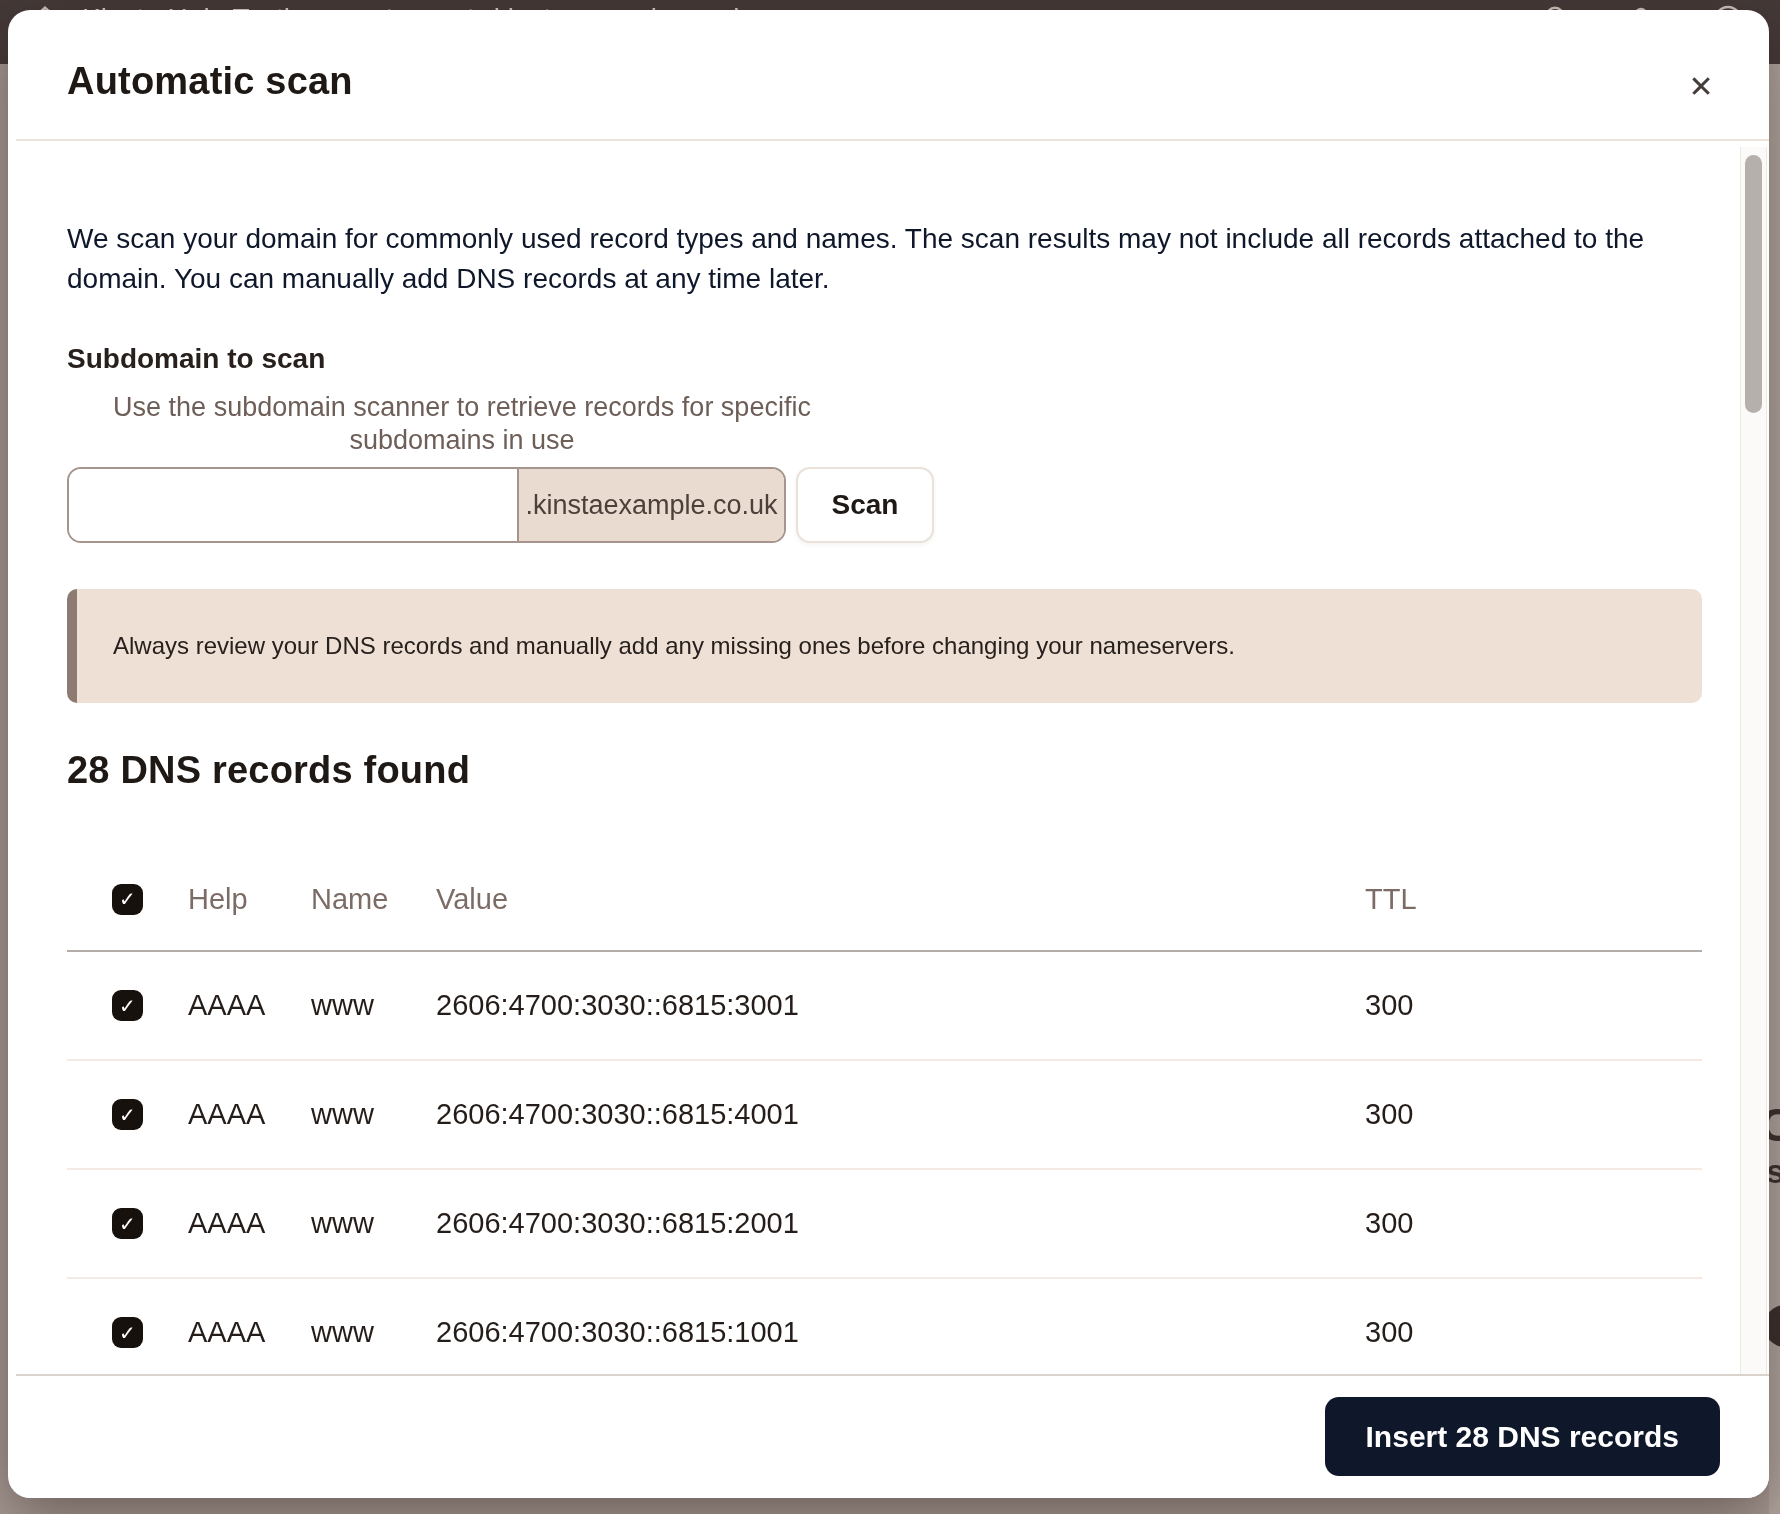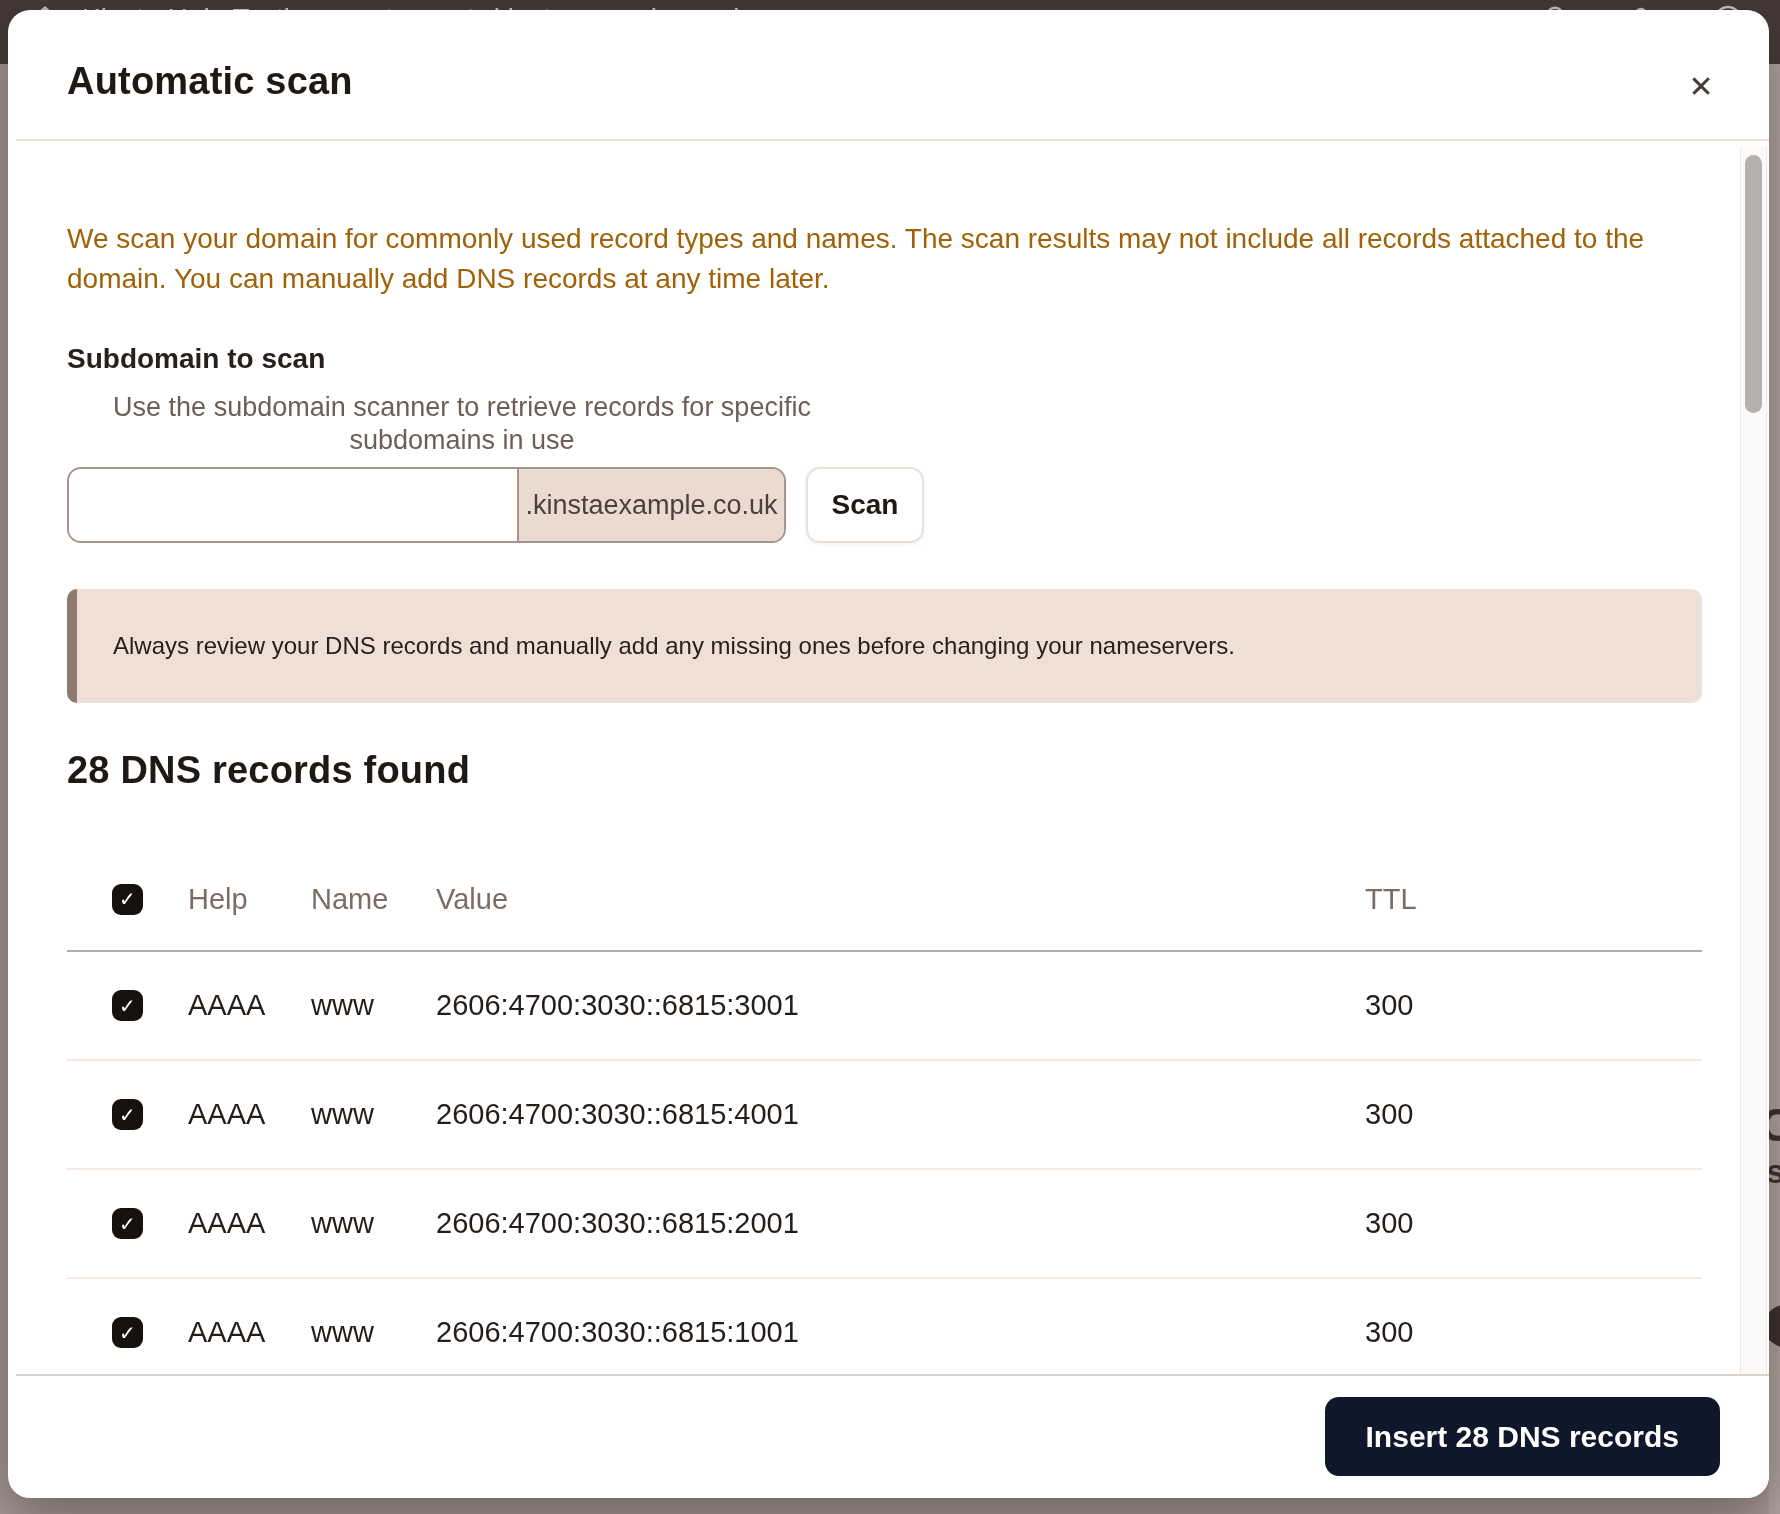--- a/index.html
+++ b/index.html
@@ -56,42 +56,42 @@
     position:absolute; right:46px; top:54px;
     width:44px; height:44px; display:flex; align-items:center; justify-content:center;
     font-size:30px; color:#453b38; cursor:pointer; background:none; border:none;
     font-family:inherit;
   }
 
   .modal-body { flex:1 1 auto; position:relative; overflow:hidden; }
   .body-content { padding:78px 67px 0 51px; }
 
   .intro {
-    font-size:28px; line-height:40px; color:#a16207;
+    font-size:28px; line-height:40px; color:#0f172a;
     margin-bottom:44px; max-width:1650px;
   }
   .sub-label { font-size:28px; font-weight:bold; color:#27201d; margin-bottom:16px; }
   .sub-help { font-size:27px; line-height:33px; color:#6e5e58; max-width:790px; margin-bottom:10px;text-align:center; }
 
-  .input-row { display:flex; align-items:center; gap:20px; margin-bottom:46px; }
+  .input-row { display:flex; align-items:center; gap:10px; margin-bottom:46px; }
   .input-group {
     display:flex; width:719px; height:76px;
     border:2px solid #a6958c; border-radius:14px; overflow:hidden; background:#fff;
   }
   .subdomain-input {
     flex:1 1 auto; border:none; outline:none; font-size:27px; padding:0 20px;
     color:#27201d; font-family:inherit; background:#fff; min-width:0;
   }
   .input-suffix {
     flex:none; width:267px; background:#e9dbcf; border-left:2px solid #a6958c;
     display:flex; align-items:center; justify-content:center;
     font-size:27px; color:#4c403b;
   }
   .scan-btn {
-    flex:none; width:118px; height:76px;
+    flex:none; width:138px; height:76px;
     background:#fff; border:2px solid #e9e1da; border-radius:14px;
     font-size:28px; font-weight:bold; color:#1f1916; font-family:inherit;
     cursor:pointer; box-shadow:0 2px 4px rgba(60,45,38,.06);
   }
 
   .warning-banner {
     display:flex; align-items:center;
     min-height:114px; background:#eee0d5;
     border-left:10px solid #8d7b72; border-radius:10px;
     padding:20px 30px 20px 36px; margin-bottom:46px;

